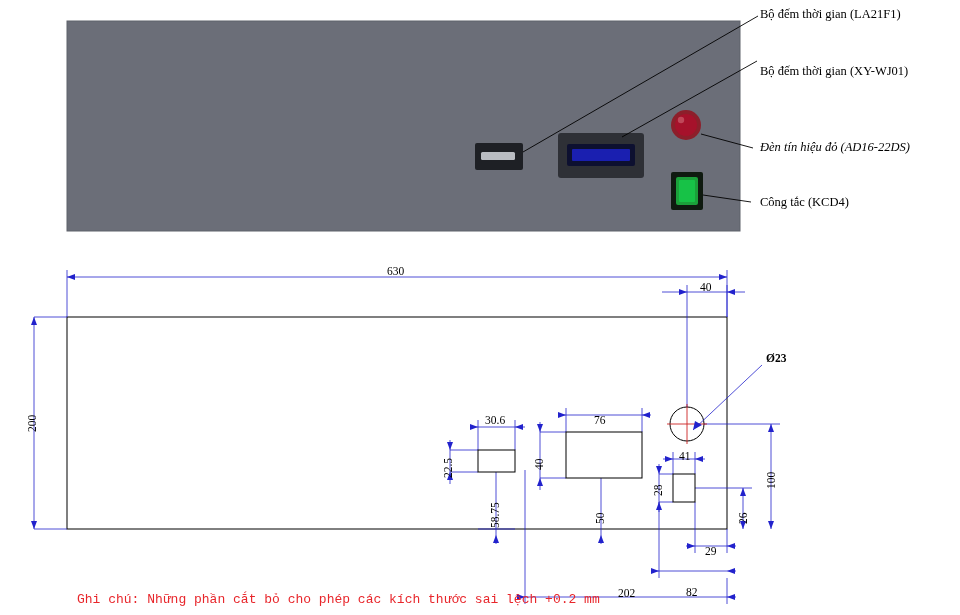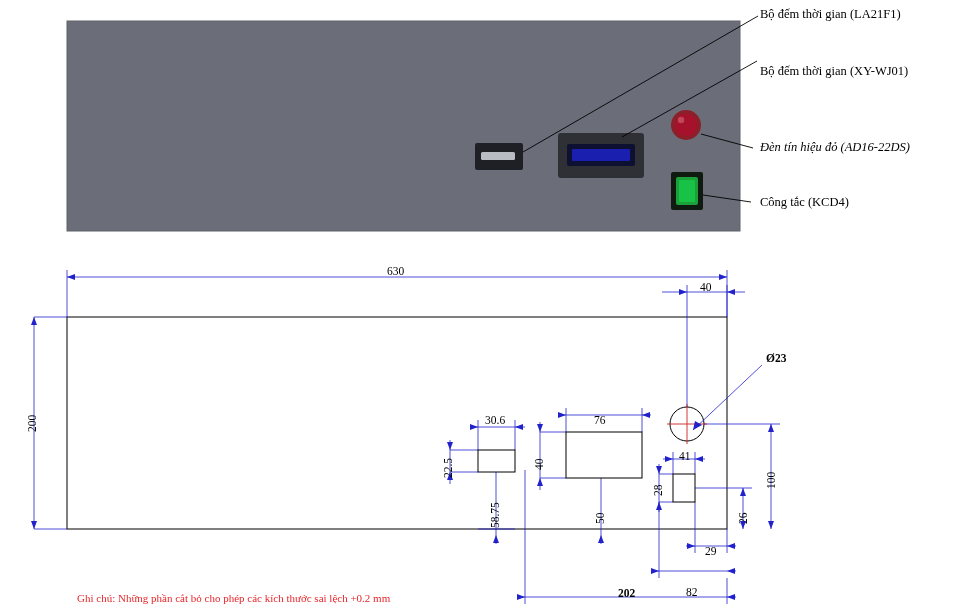--- a/index.html
+++ b/index.html
@@ -14,22 +14,22 @@
   svg.sheet{position:absolute;left:0;top:0;width:960px;height:615px;}
   .lbl{
     position:absolute;
     font-family:"Liberation Serif", serif;
     font-size:12.5px;
     color:#000;
     white-space:nowrap;
   }
   .note{
     position:absolute;
-    font-family:Liberation Serif, serif;
-    font-size:11px;
+    font-family:Liberation Mono, monospace;
+    font-size:13px;
     color:#e8262b;
     white-space:nowrap;
   }
   .dim{
     position:absolute;
     font-family:"Liberation Serif", serif;
     font-size:11.5px;
     color:#000;
     white-space:nowrap;
   }
@@ -206,18 +206,18 @@
   <div class="dim rot" style="left:533px;top:470px;">40</div>
   <div class="dim rot" style="left:594px;top:524px;">50</div>
 
   <div class="dim" style="left:679px;top:450px;">41</div>
   <div class="dim rot" style="left:652px;top:496px;">28</div>
 
   <div class="dim rot" style="left:765px;top:489px;">100</div>
   <div class="dim rot" style="left:737px;top:524px;">26</div>
   <div class="dim" style="left:705px;top:536px;margin-top:9px;">29</div>
   <div class="dim" style="left:686px;top:586px;">82</div>
-  <div class="dim" style="left:618px;top:587px;font-weight:bold;">202</div>
+  <div class="dim" style="left:618px;top:587px;">202</div>
   <div class="dim" style="left:766px;top:352px;font-weight:bold;">Ø23</div>
 
   <div class="note" style="left:77px;top:592px;">Ghi chú: Những phần cắt bỏ cho phép các kích thước sai lệch +0.2 mm</div>
 
 </div>
 
 </body></html>

